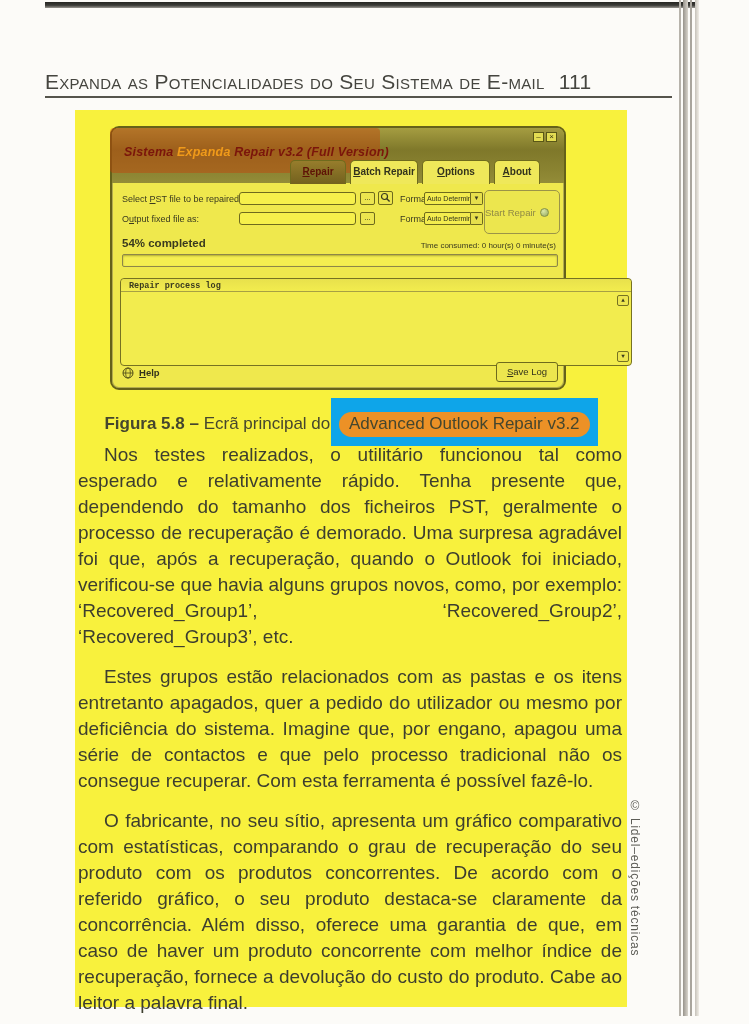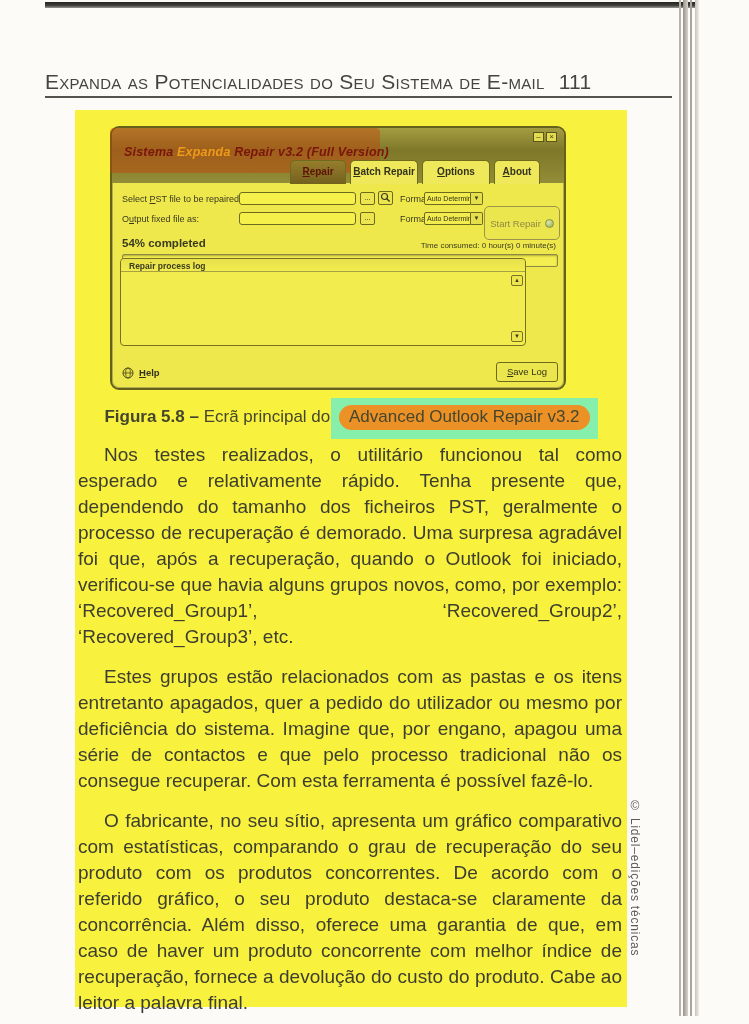--- a/index.html
+++ b/index.html
@@ -49,50 +49,50 @@
   .f-label { position:absolute; font-size:9px; color:#3a3a1f; white-space:nowrap; }
   .f-input { position:absolute; left:127px; width:117px; height:13px; background:#f6f04b;
     border:1px solid #6e6a1d; border-radius:3px; font-size:9px; padding:0 2px; color:#33331c; outline:none; }
   .mini-btn { position:absolute; width:15px; height:13px; background:#ece54f; border:1px solid #6e6a1d;
     border-radius:2px; font-size:8px; line-height:10px; text-align:center; color:#33331c; }
   .combo { position:absolute; width:59px; height:13px; display:flex; }
   .combo .val { flex:1; border:1px solid #6e6a1d; border-radius:2px 0 0 2px; background:#f3ec4e;
     font-size:7px; line-height:11px; padding-left:2px; white-space:nowrap; overflow:hidden; color:#33331c; }
   .combo .arr { width:12px; border:1px solid #6e6a1d; border-left:none; border-radius:0 2px 2px 0;
     background:#e6df4c; font-size:6px; line-height:11px; text-align:center; color:#3a3a1f; }
-  .start-btn { position:absolute; left:372px; top:78px; width:76px; height:34px; background:#ece64e;
+  .start-btn { position:absolute; left:372px; top:62px; width:76px; height:44px; background:#ece64e;
     border:1px solid #9b9448; border-radius:5px; font-size:9.5px; color:#8f8945;
-    display:flex; align-items:center; justify-content:center; gap:4px; }
+    display:flex; align-items:center; justify-content:flex-start; gap:4px; }
   .start-dot { width:9px; height:9px; border-radius:50%; border:1px solid #83914a;
     background:radial-gradient(circle at 35% 30%,#dce9a8,#93a75c); }
   .pct { position:absolute; left:10px; top:109px; font-size:11.5px; font-weight:bold; color:#3a3a1f; }
   .time { position:absolute; right:8px; top:113px; font-size:8px; color:#3a3a1f; }
   .progress { position:absolute; left:10px; top:126px; width:436px; height:13px; background:#f4ee50;
     border:1px solid #8d8748; border-radius:2px; box-shadow:inset 0 1px 2px rgba(90,85,20,.45); overflow:hidden; }
   .progress-fill { height:100%; width:0%; background:#b8d06a; }
-  .logbox { position:absolute; left:8px; top:130px; width:406px; height:88px; background:#f2ec4e;
-    border:1px solid #767222; border-radius:4px; }
+  .logbox { position:absolute; left:8px; top:150px; width:512px; height:88px; background:#f2ec4e;
+    border:1px solid #767222; border-radius:4px;font-family:Liberation Mono, monospace; }
   .log-title { position:absolute; left:8px; top:2px; font-size:8.5px; font-weight:bold; color:#3a3a1f; }
   .log-head { position:absolute; left:0; right:0; top:0; height:13px; border-bottom:1px solid #a7a044;
     background:linear-gradient(180deg,#e8e14c,#f2ec4e); border-radius:4px 4px 0 0; }
   .log-area { position:absolute; left:2px; right:15px; top:14px; bottom:2px; }
   .sbar { position:absolute; right:2px; top:16px; bottom:3px; width:12px; }
   .sbtn { position:absolute; left:0; width:12px; height:11px; background:#ece54f; border:1px solid #767222;
     border-radius:2px; font-size:6px; line-height:9px; text-align:center; color:#3a3a1f; }
   .sbtn.up { top:0; } .sbtn.dn { bottom:0; }
   .help-row { position:absolute; left:10px; top:239px; display:flex; gap:5px;
     font-size:9.5px; font-weight:bold; color:#33331c; }
   .savelog { position:absolute; left:384px; top:234px; width:62px; height:20px; background:#ece64e;
     border:1px solid #6e6a1d; border-radius:3px; font-size:9.5px; color:#33331c; text-align:center; line-height:18px; }
   .u { text-decoration:underline; }
   
   .caption { position:absolute; left:75px; top:398px; width:552px; text-align:center;
     font-size:17px; line-height:20px; color:#45462e; white-space:nowrap; }
   .cap-b { font-weight:bold; }
-  .cap-rect { display:inline-block; background:#86efac; padding:7px 8px 9px; margin-left:-4px; }
+  .cap-rect { display:inline-block; background:#0ea5e9; padding:14px 8px 9px; margin-left:-4px; }
   .cap-pill { display:inline-block; background:#ec9126; border-radius:14px; padding:2px 10px 3px; }
   
   .bodytext { position:absolute; left:78px; top:442px; width:544px; font-size:19px; line-height:26px;
     color:#3d3e2f; text-align:justify; }
   .bodytext p { margin:0 0 14px; text-indent:26px; }
   
   .copyright { position:absolute; left:628px; top:799px; height:178px; writing-mode:vertical-rl;
     font-size:12px; letter-spacing:.8px; color:#5c5c56; white-space:nowrap; }
   svg { display:block; }
 </style>

